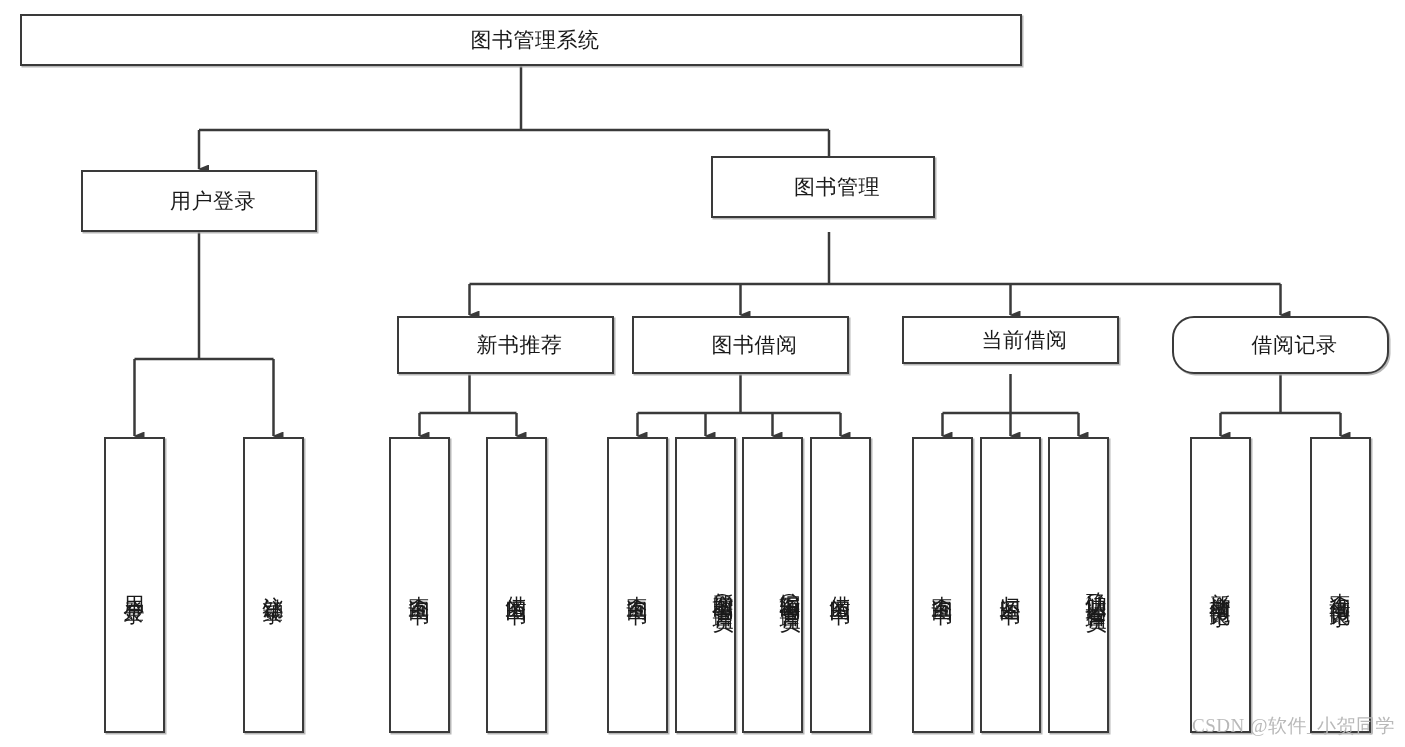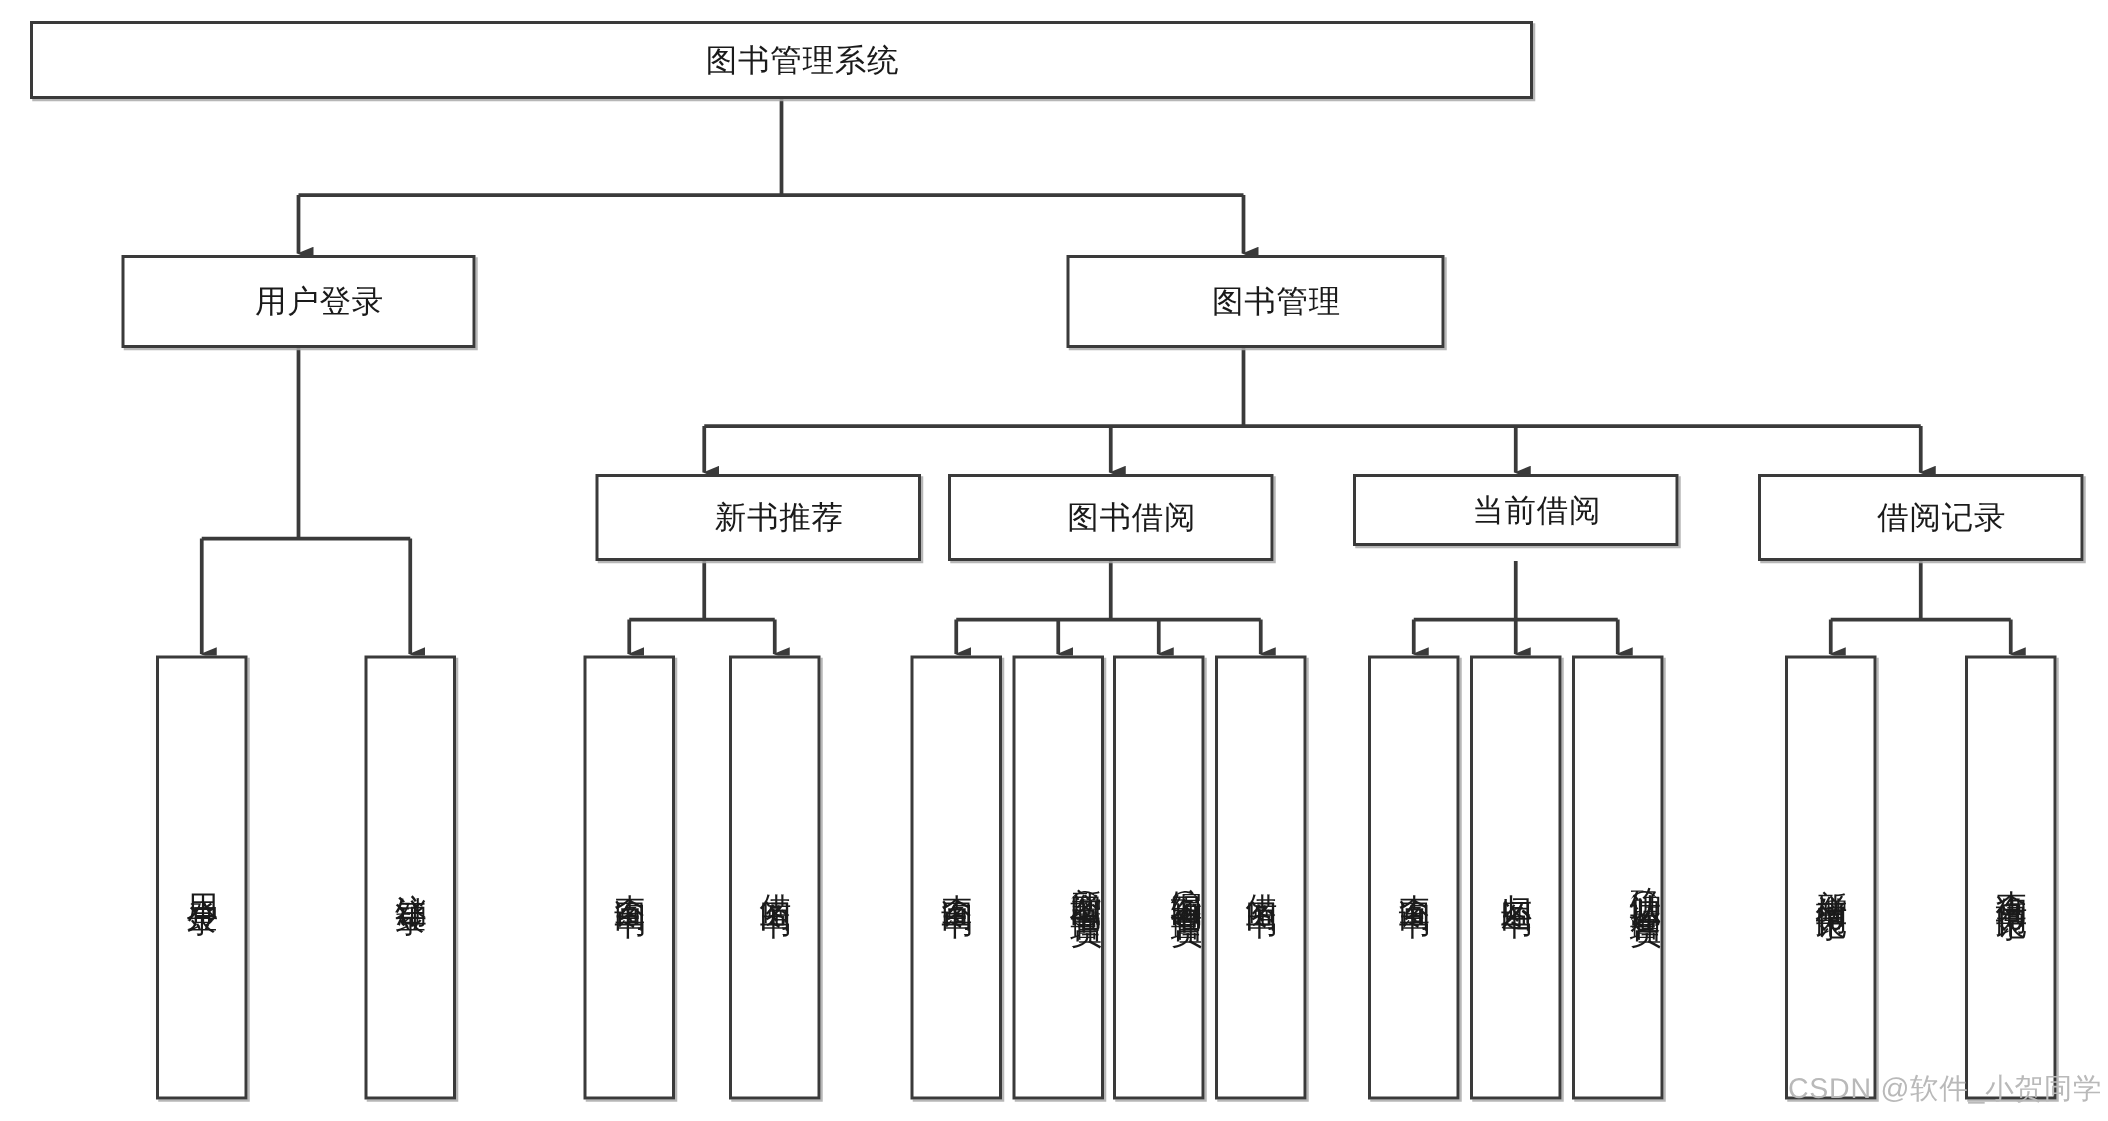--- a/index.html
+++ b/index.html
@@ -116,34 +116,34 @@
       </g>
   </svg>
 
   <div class="node-box" style="left:20px;top:14px;width:1002px;height:52px;">
     <span class="node-label-h">图书管理系统</span>
   </div>
 
   <div class="node-box" style="left:81px;top:170px;width:236px;height:62px;">
     <span class="node-label-h">用户登录</span>
   </div>
-  <div class="node-box" style="left:711px;top:170px;width:252px;height:62px;">
+  <div class="node-box" style="left:711px;top:156px;width:224px;height:62px;">
     <span class="node-label-h">图书管理</span>
   </div>
 
   <div class="node-box" style="left:361px;top:316px;width:217px;height:58px;margin-left:36px;">
     <span class="node-label-h">新书推荐</span>
   </div>
   <div class="node-box" style="left:632px;top:316px;width:217px;height:58px;text-decoration:underline;">
     <span class="node-label-h">图书借阅</span>
   </div>
   <div class="node-box" style="left:902px;top:316px;width:217px;height:48px;">
     <span class="node-label-h">当前借阅</span>
   </div>
-  <div class="node-box" style="left:1172px;top:316px;width:217px;height:58px;">
+  <div class="node-box" style="left:1172px;top:316px;width:217px;height:58px;border-radius:22px;">
     <span class="node-label-h">借阅记录</span>
   </div>
 
   <div class="node-box" style="left:104px;top:437px;width:61px;height:296px;">
     <span class="node-label-v v-center">用户登录</span>
   </div>
   <div class="node-box" style="left:243px;top:437px;width:61px;height:296px;">
     <span class="node-label-v v-center">注销登录</span>
   </div>
 
@@ -177,14 +177,14 @@
     <span class="node-label-v v-top">确认归还（管理员）</span>
   </div>
 
   <div class="node-box" style="left:1190px;top:437px;width:61px;height:296px;">
     <span class="node-label-v v-center">新增借阅记录</span>
   </div>
   <div class="node-box" style="left:1310px;top:437px;width:61px;height:296px;">
     <span class="node-label-v v-center">查询借阅记录</span>
   </div>
 
-  <span class="watermark" style="left:1192px;top:713px;">CSDN @软件_小贺同学</span>
+  <span class="watermark" style="left:1192px;top:713px;font-family:Liberation Serif, serif;">CSDN @软件_小贺同学</span>
 </div>
 
 </body></html>

